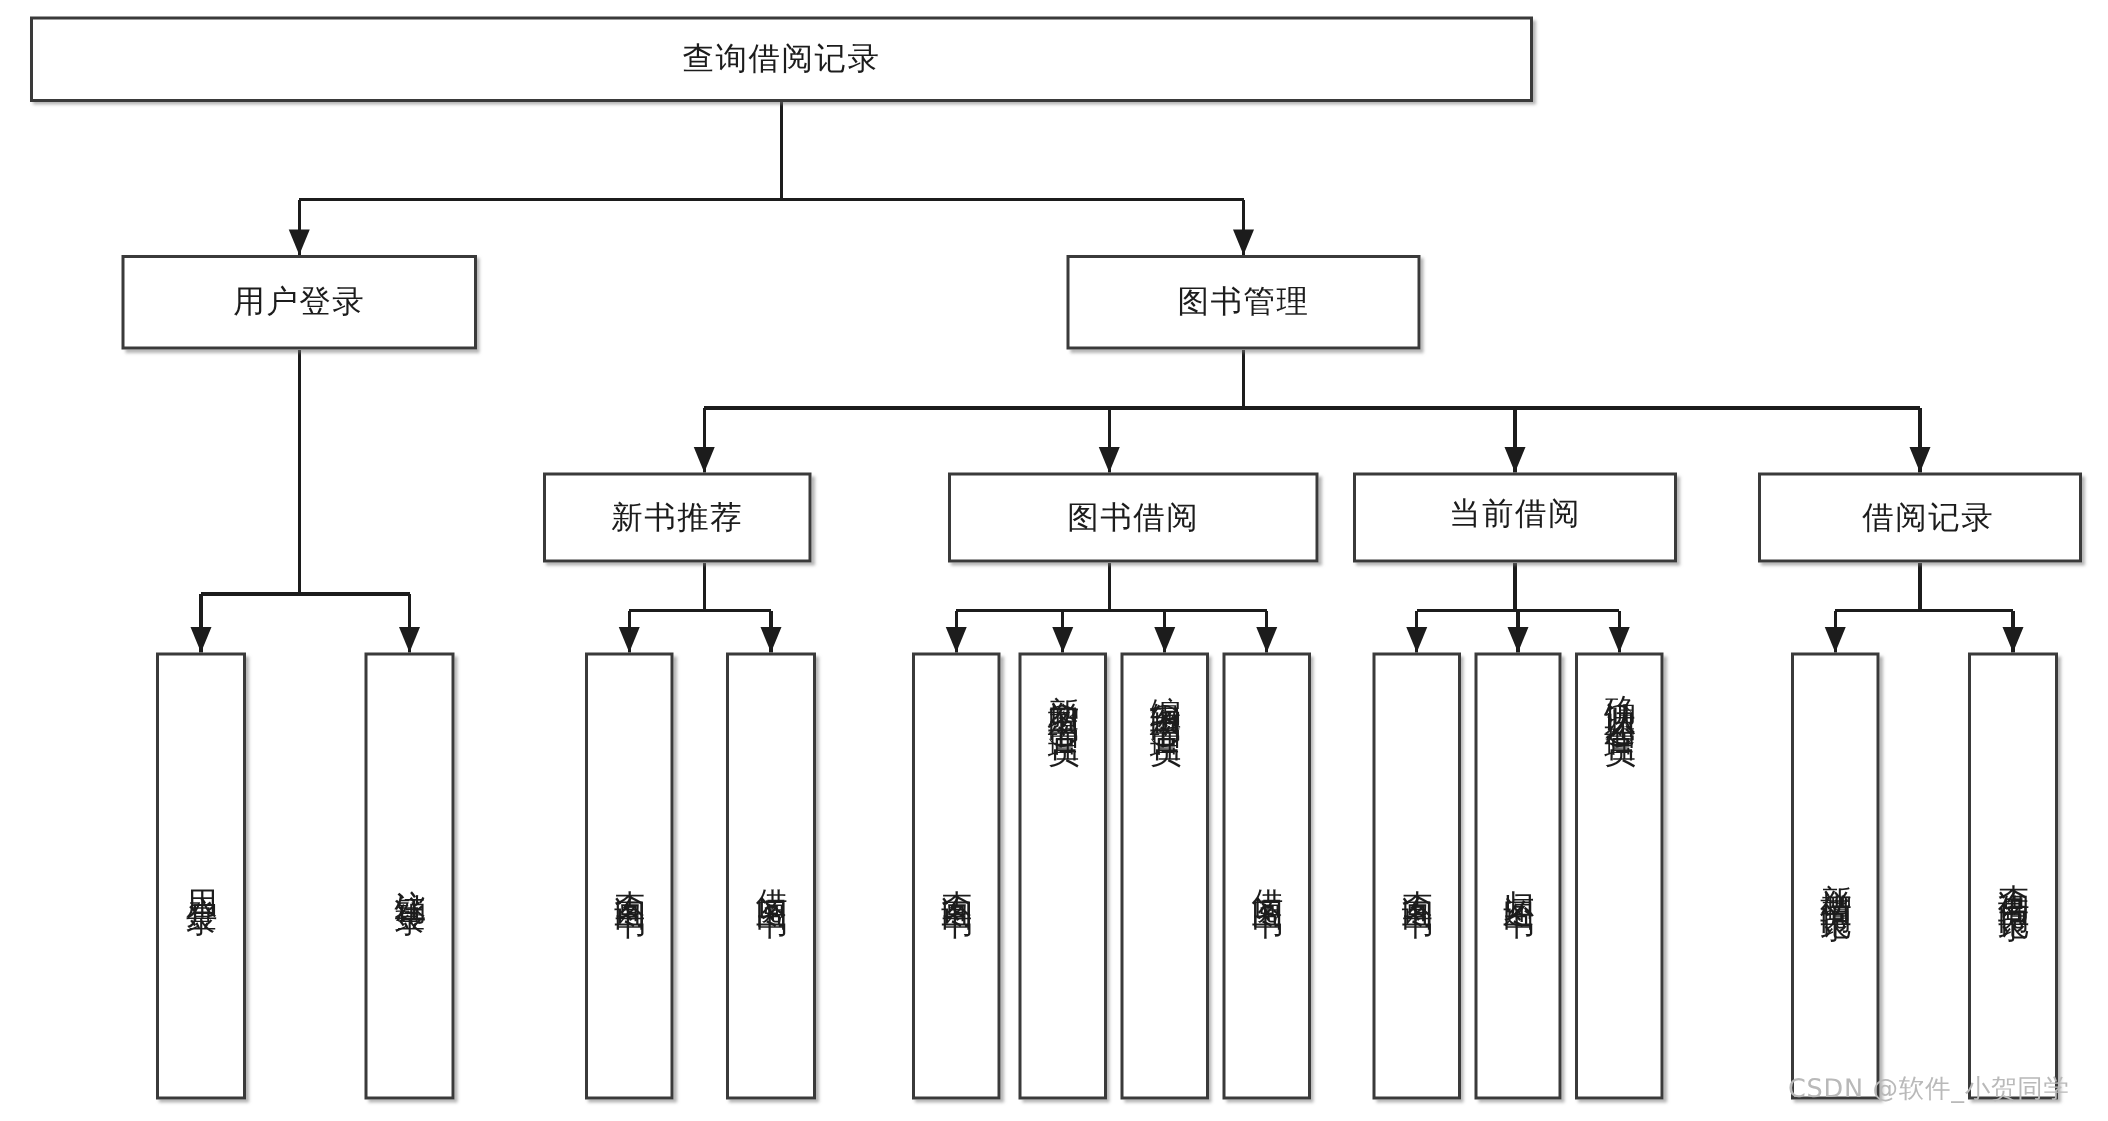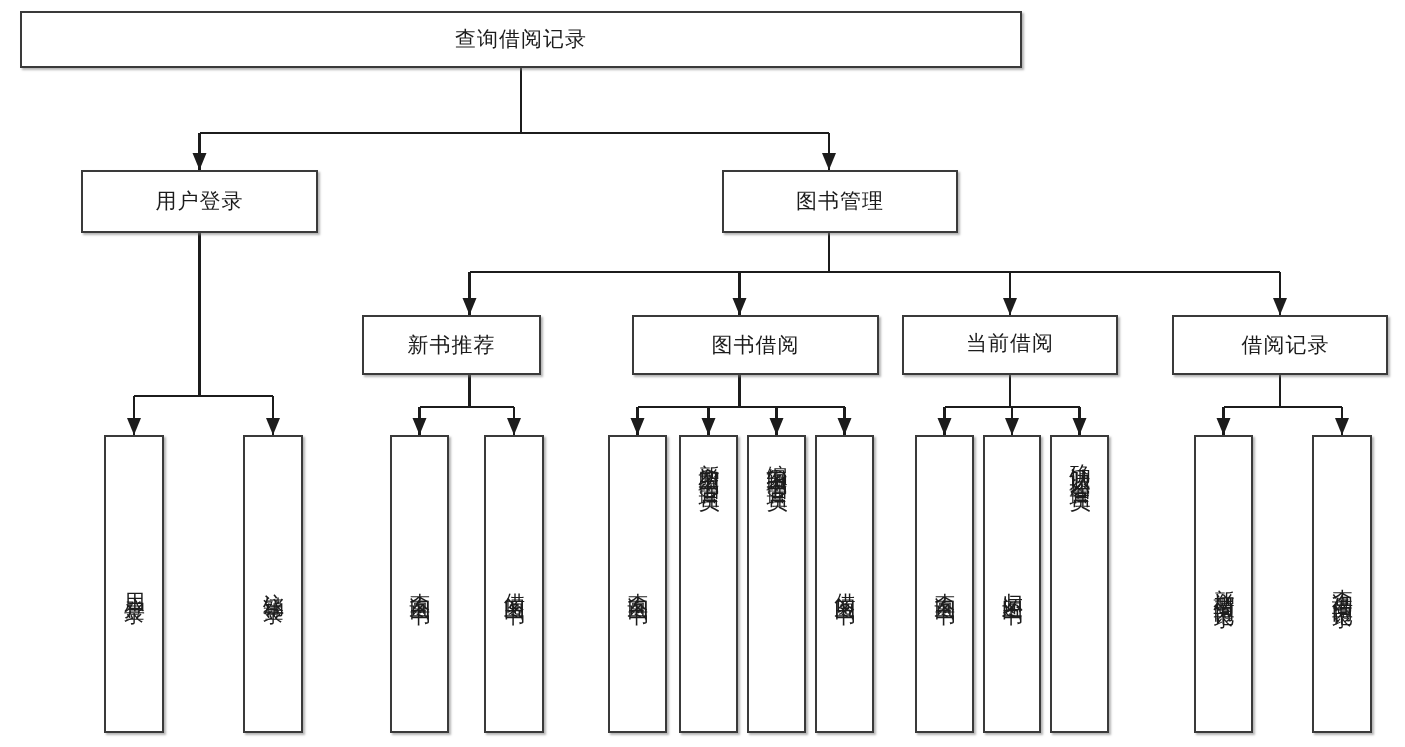--- a/index.html
+++ b/index.html
@@ -131,21 +131,21 @@
       <path d="M 1335 418 L 1349 418 L 1342 435 Z" fill="#1c1c1c"></path>
     </svg>
 
   <div id="nodes-layer">
       <div class="node-box" style="left: 20px; top: 11px; width: 1002px; height: 57px;">
         <span class="node-label">查询借阅记录</span>
       </div>
       <div class="node-box" style="left: 81px; top: 170px; width: 237px; height: 63px;">
         <span class="node-label">用户登录</span>
       </div>
-      <div class="node-box" style="left: 711px; top: 170px; width: 236px; height: 63px; margin-left: 11px;">
+      <div class="node-box" style="left: 711px; top: 170px; width: 236px; height: 63px;">
         <span class="node-label">图书管理</span>
       </div>
       <div class="node-box" style="left: 362px; top: 315px; width: 179px; height: 60px;">
         <span class="node-label">新书推荐</span>
       </div>
       <div class="node-box" style="left: 632px; top: 315px; width: 247px; height: 60px;">
         <span class="node-label">图书借阅</span>
       </div>
       <div class="node-box" style="left: 902px; top: 315px; width: 216px; height: 60px; font-family: Liberation Mono, monospace;">
         <span class="node-label">当前借阅</span>
@@ -187,14 +187,15 @@
         <span class="node-label">确认归还（管理员）</span>
       </div>
       <div class="node-box vertical center-v" style="left: 1194px; top: 435px; width: 59px; height: 298px;">
         <span class="node-label">新增借阅记录</span>
       </div>
       <div class="node-box vertical center-v" style="left: 1312px; top: 435px; width: 60px; height: 298px;">
         <span class="node-label">查询借阅记录</span>
       </div>
     </div>
 
+  <div class="watermark" style="left:1192px; top:714px;">CSDN @软件_小贺同学</div>
 
 </div>
 
 </body></html>

